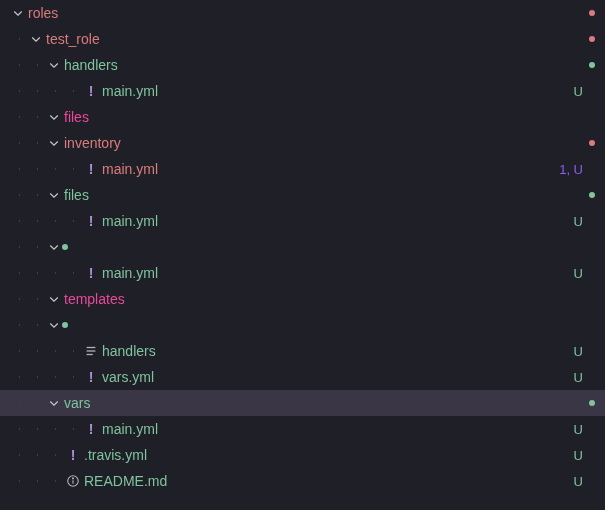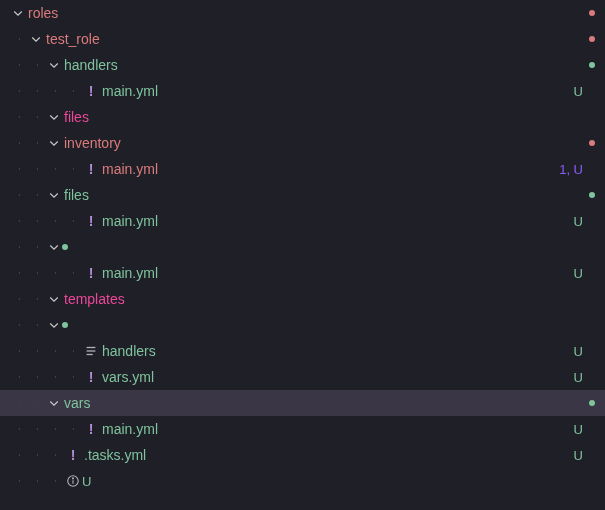--- a/index.html
+++ b/index.html
@@ -285,32 +285,33 @@
       <span style="width: 6px; flex-shrink: 0;"></span>
     </div>
     <div class="row">
       <span class="indent" style="width: 10px;"></span>
       <span class="indent guide"></span>
       <span class="indent guide"></span>
       <span class="indent guide"></span>
       <span class="icon">
         <span class="bang">!</span>
       </span>
-      <span class="label c-green">.tasks.yml</span>
+      <span class="label c-green">.travis.yml</span>
       <span class="badge">U</span>
       <span style="width: 6px; flex-shrink: 0;"></span>
     </div>
     <div class="row">
       <span class="indent" style="width: 10px;"></span>
       <span class="indent guide"></span>
       <span class="indent guide"></span>
       <span class="indent guide"></span>
       <span class="icon info-icon">
         <svg width="14" height="14" viewBox="0 0 16 16" fill="none" stroke="#b0b0b8" stroke-width="1.3">
           <circle cx="8" cy="8" r="6"></circle>
           <line x1="8" y1="7" x2="8" y2="11"></line>
           <circle cx="8" cy="5" r="0.5" fill="#b0b0b8"></circle>
         </svg>
       </span>
+      <span class="label c-green">README.md</span>
       <span class="badge">U</span>
       <span style="width: 6px; flex-shrink: 0;"></span>
     </div>
   </div>
 
 </body></html>

